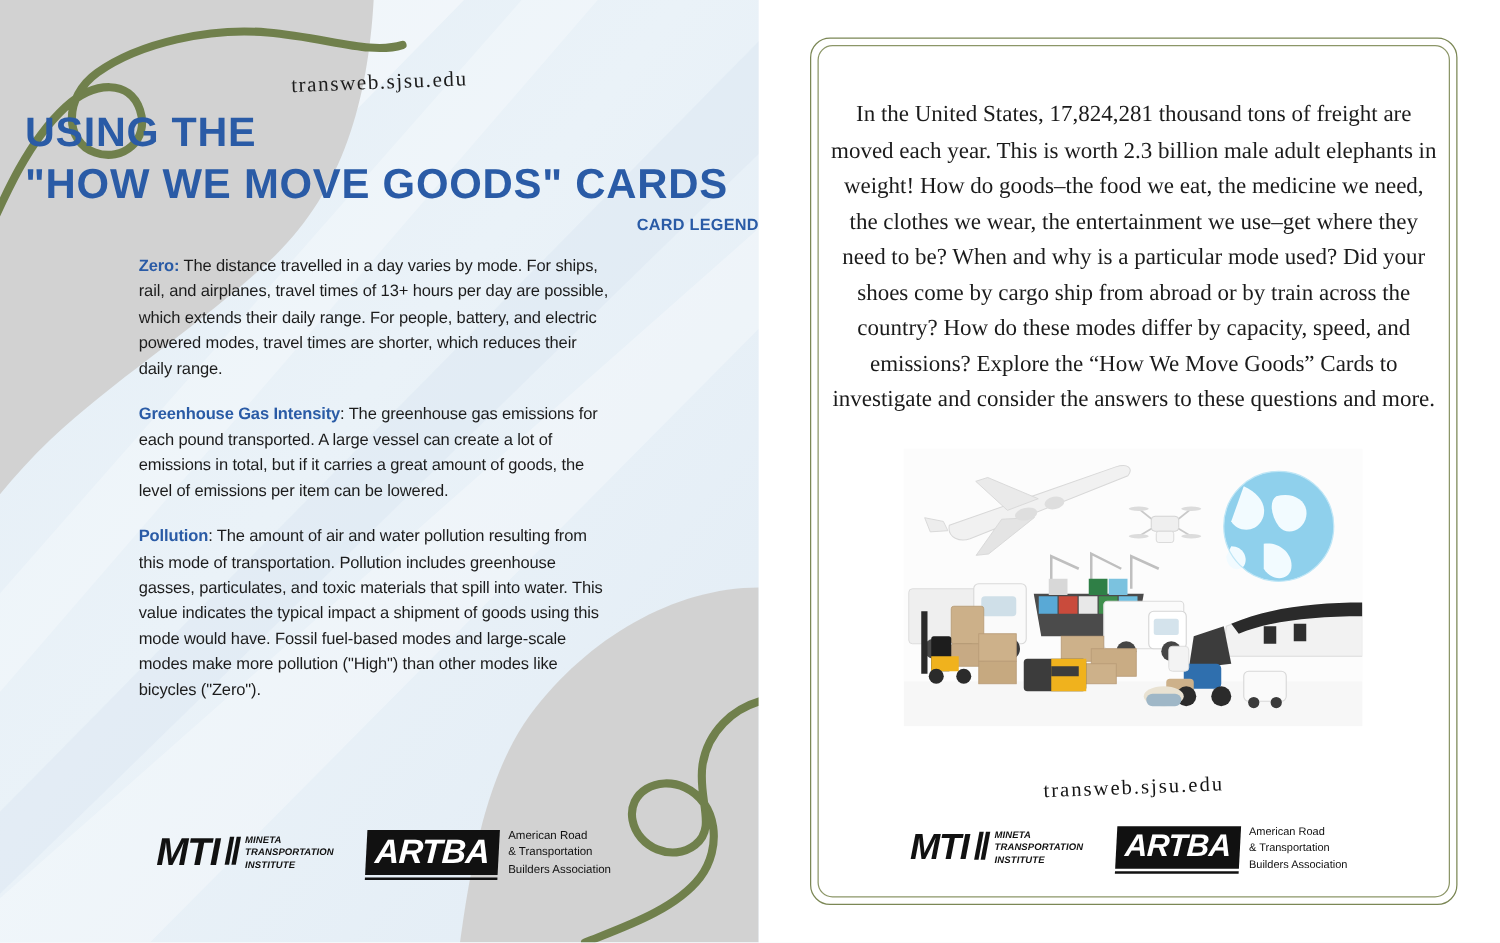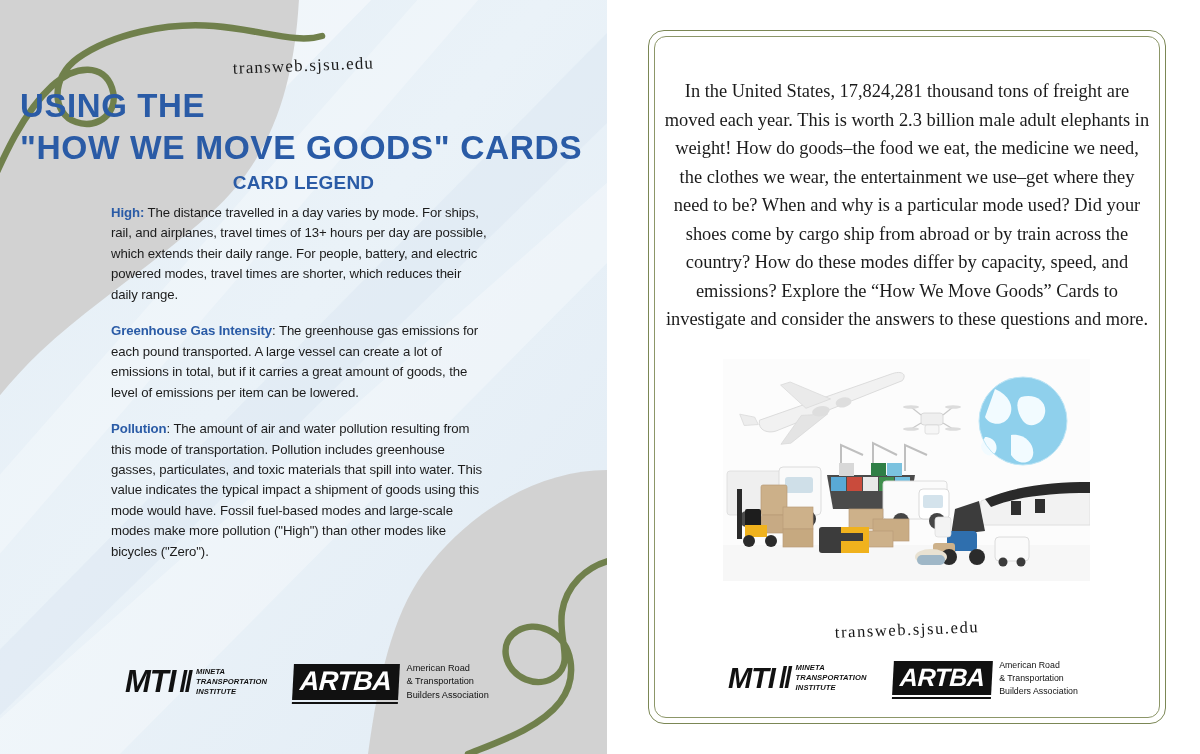--- a/index.html
+++ b/index.html
@@ -38,24 +38,24 @@
     color: #2a5ba6;
     font-family: "Liberation Sans Narrow", "Liberation Sans", sans-serif;
     font-weight: bold;
     font-size: 33px;
     line-height: 1.24;
     letter-spacing: 0.6px;
   }
   #lc-title .l2 { font-size: 33.5px; display:block; }
   #lc-subtitle {
     position: absolute; left: 0; right: 0; top: 172px;
-    text-align: center;
+    text-align: right;
     color: #2a5ba6;
     font-weight: bold;
-    font-size: 19px;
+    font-size: 13px;
     letter-spacing: 0.2px;
   }
 
   #lc-body {
     position: absolute;
     left: 111px; top: 203px; width: 380px;
   }
   .lc-para {
     font-size: 13.2px;
     line-height: 1.55;
@@ -192,21 +192,21 @@
 
       <h1 id="lc-title">
         <span class="l1">USING THE</span>
         <span class="l2">"HOW WE MOVE GOODS" CARDS</span>
       </h1>
 
       <h2 id="lc-subtitle">CARD LEGEND</h2>
 
       <div id="lc-body">
         <p class="lc-para">
-          <span class="lbl">High:</span><span> The distance travelled in a day varies by mode. For ships, rail, and airplanes, travel times of 13+ hours per day are possible, which extends their daily range. For people, battery, and electric powered modes, travel times are shorter, which reduces their daily range.</span>
+          <span class="lbl">Zero:</span><span> The distance travelled in a day varies by mode. For ships, rail, and airplanes, travel times of 13+ hours per day are possible, which extends their daily range. For people, battery, and electric powered modes, travel times are shorter, which reduces their daily range.</span>
         </p>
         <p class="lc-para">
           <span class="lbl">Greenhouse Gas Intensity</span><span>: The greenhouse gas emissions for each pound transported. A large vessel can create a lot of emissions in total, but if it carries a great amount of goods, the level of emissions per item can be lowered.</span>
         </p>
         <p class="lc-para">
           <span class="lbl">Pollution</span><span>: The amount of air and water pollution resulting from this mode of transportation. Pollution includes greenhouse gasses, particulates, and toxic materials that spill into water. This value indicates the typical impact a shipment of goods using this mode would have. Fossil fuel-based modes and large-scale modes make more pollution ("High") than other modes like bicycles ("Zero").</span>
         </p>
       </div>
 
       <div id="lc-logos" class="logo-row">

